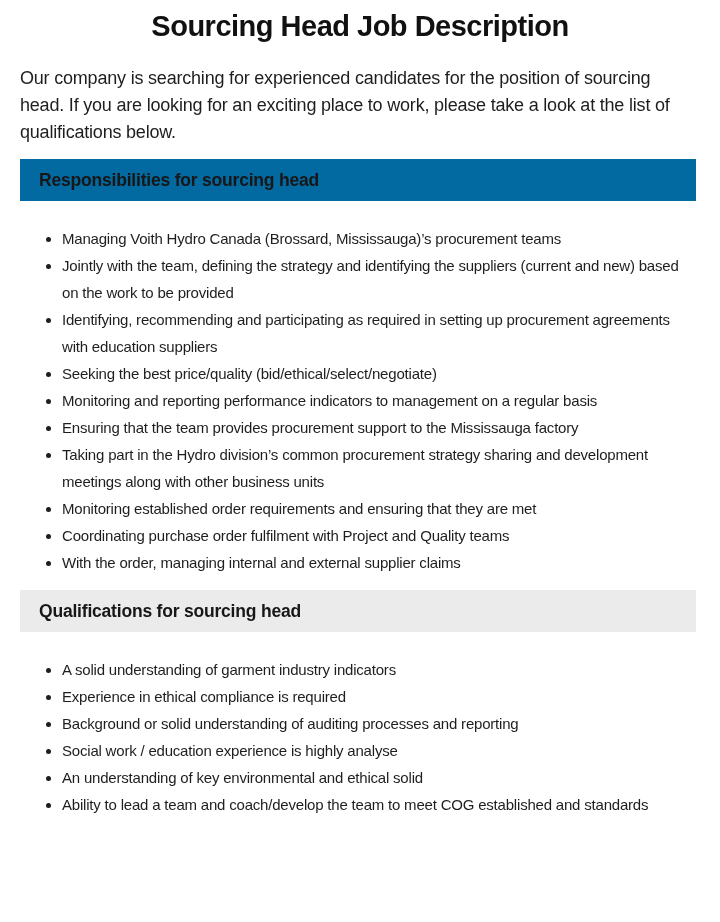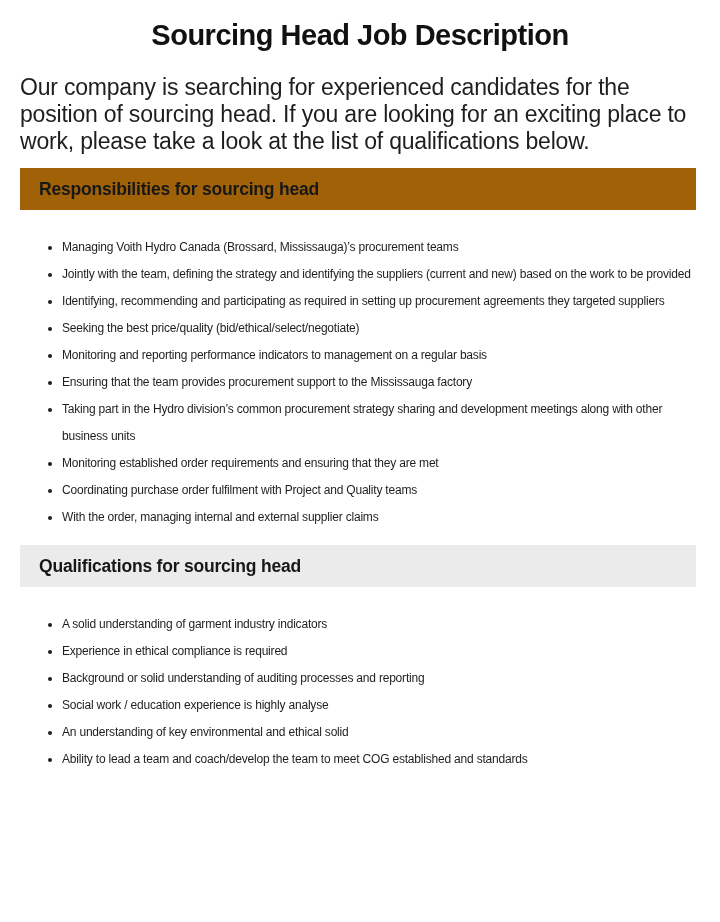--- a/index.html
+++ b/index.html
@@ -10,71 +10,71 @@
   }
   body {
     width: 720px;
     min-height: 922px;
     font-family: "Liberation Sans", sans-serif;
     color: #1e1e1e;
     padding-bottom: 28px;
   }
   .page-title {
     margin: 0;
-    padding-top: 18px;
+    padding-top: 9px;
     font-size: 29px;
     line-height: 34px;
     font-weight: 700;
     text-align: center;
     letter-spacing: -0.5px;
     color: #111111;
   }
   .intro {
     margin: 22px 24px 0 20px;
-    font-size: 23px;
+    font-size: 18px;
     line-height: 27px;
     letter-spacing: -0.2px;
   }
   .section-header {
     margin: 13px 24px 0 20px;
     height: 42px;
     display: flex;
     align-items: center;
     padding-left: 19px;
     font-size: 17.5px;
     font-weight: 700;
     letter-spacing: -0.2px;
     color: #171717;
   }
   .section-header.second { margin-top: 14px; }
   ul.bullet-list {
     margin: 24px 26px 0 20px;
     padding-left: 42px;
-    font-size: 12px;
+    font-size: 15px;
     line-height: 27px;
     letter-spacing: -0.2px;
   }
   ul.bullet-list li {
     padding: 0;
     margin: 0;
   }
 </style>
 </head>
 <body>
 
 <h1 class="page-title">Sourcing Head Job Description</h1>
 
 <p class="intro">Our company is searching for experienced candidates for the position of sourcing head. If you are looking for an exciting place to work, please take a look at the list of qualifications below.</p>
 
 <section>
-  <div class="section-header" style="background: #a16207;">Responsibilities for sourcing head</div>
+  <div class="section-header" style="background: #0369a1;">Responsibilities for sourcing head</div>
   <ul class="bullet-list">
       <li>Managing Voith Hydro Canada (Brossard, Mississauga)’s procurement teams</li>
       <li>Jointly with the team, defining the strategy and identifying the suppliers (current and new) based on the work to be provided</li>
-      <li>Identifying, recommending and participating as required in setting up procurement agreements they targeted suppliers</li>
+      <li>Identifying, recommending and participating as required in setting up procurement agreements with education suppliers</li>
       <li>Seeking the best price/quality (bid/ethical/select/negotiate)</li>
       <li>Monitoring and reporting performance indicators to management on a regular basis</li>
       <li>Ensuring that the team provides procurement support to the Mississauga factory</li>
       <li>Taking part in the Hydro division’s common procurement strategy sharing and development meetings along with other business units</li>
       <li>Monitoring established order requirements and ensuring that they are met</li>
       <li>Coordinating purchase order fulfilment with Project and Quality teams</li>
       <li>With the order, managing internal and external supplier claims</li>
     </ul>
 </section>
 

